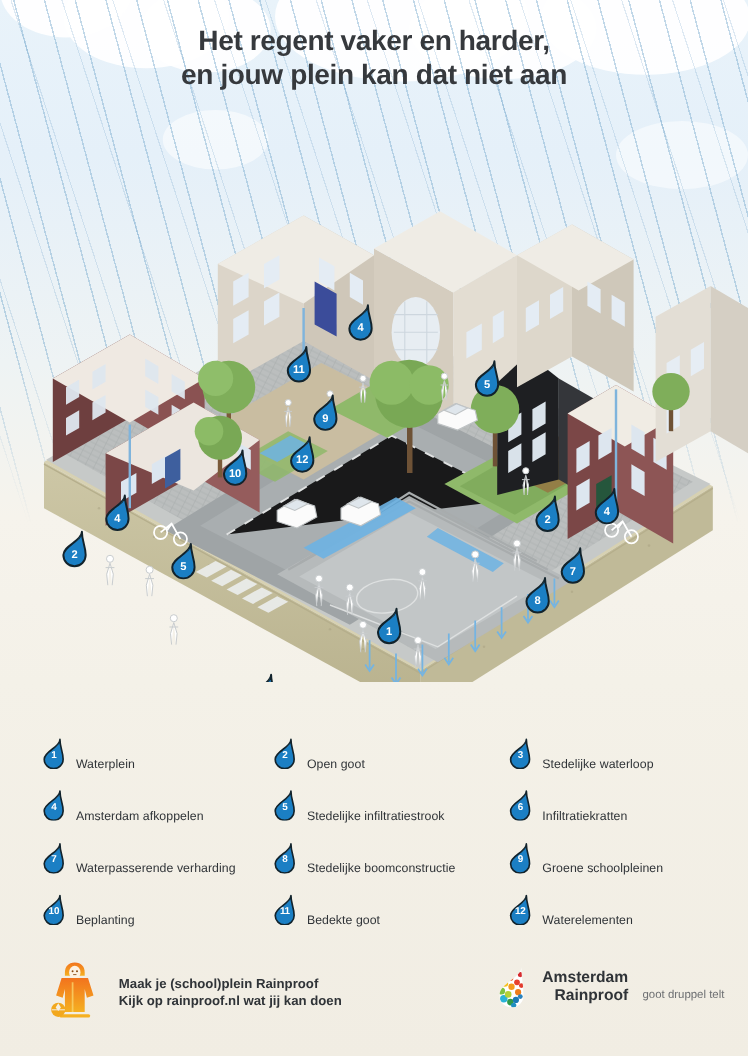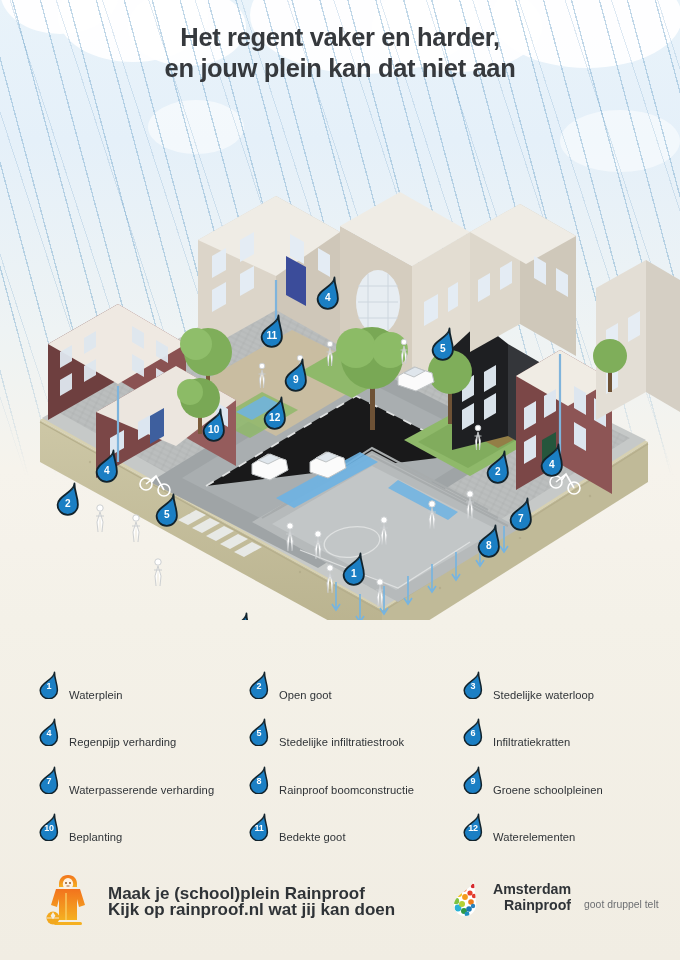--- a/index.html
+++ b/index.html
@@ -142,21 +142,21 @@
   }
   .cta {
     position: absolute;
     left: 40px; top: 0;
     display: flex;
     align-items: center;
   }
   .cta-icon { width: 56px; height: 60px; flex: 0 0 56px; }
   .cta-text {
     margin-left: 12px;
-    font-size: 17px;
+    font-size: 12px;
     color: #2f3337;
     line-height: 16.5px;
     white-space: nowrap;
     font-weight: 600;
   }
   .brand {
     position: absolute;
     left: 450px; top: 6px;
     display: flex;
     align-items: center;
@@ -650,21 +650,21 @@
         <div class="legend-label">Stedelijke waterloop</div>
       </div>
       <div class="legend-item" style="left: 38px; top: 57px;">
         <div class="drop">
           <svg viewBox="0 0 22 28" width="22" height="28" xmlns="http://www.w3.org/2000/svg">
             <path d="M16.5 1.2 C16.5 8.5 2.2 11.8 2.2 19.2 A8.6 8.6 0 0 0 19.4 19.2 C19.4 12.6 16.5 8.5 16.5 1.2 Z" fill="#1b7fc4" stroke="#12232c" stroke-width="1.5" stroke-linejoin="round"></path>
             <path d="M15.6 3.4 C15.2 9.2 5.0 12.6 4.2 18.6 C5.6 12.4 14.2 9.6 15.6 3.4 Z" fill="#55a9d8" opacity=".55"></path>
           </svg>
           <div class="num">4</div>
         </div>
-        <div class="legend-label">Regenpijp verharding</div>
+        <div class="legend-label">Amsterdam afkoppelen</div>
       </div>
       <div class="legend-item" style="left: 248px; top: 57px;">
         <div class="drop">
           <svg viewBox="0 0 22 28" width="22" height="28" xmlns="http://www.w3.org/2000/svg">
             <path d="M16.5 1.2 C16.5 8.5 2.2 11.8 2.2 19.2 A8.6 8.6 0 0 0 19.4 19.2 C19.4 12.6 16.5 8.5 16.5 1.2 Z" fill="#1b7fc4" stroke="#12232c" stroke-width="1.5" stroke-linejoin="round"></path>
             <path d="M15.6 3.4 C15.2 9.2 5.0 12.6 4.2 18.6 C5.6 12.4 14.2 9.6 15.6 3.4 Z" fill="#55a9d8" opacity=".55"></path>
           </svg>
           <div class="num">5</div>
         </div>
         <div class="legend-label">Stedelijke infiltratiestrook</div>
@@ -690,21 +690,21 @@
         <div class="legend-label">Waterpasserende verharding</div>
       </div>
       <div class="legend-item" style="left: 248px; top: 105px;">
         <div class="drop">
           <svg viewBox="0 0 22 28" width="22" height="28" xmlns="http://www.w3.org/2000/svg">
             <path d="M16.5 1.2 C16.5 8.5 2.2 11.8 2.2 19.2 A8.6 8.6 0 0 0 19.4 19.2 C19.4 12.6 16.5 8.5 16.5 1.2 Z" fill="#1b7fc4" stroke="#12232c" stroke-width="1.5" stroke-linejoin="round"></path>
             <path d="M15.6 3.4 C15.2 9.2 5.0 12.6 4.2 18.6 C5.6 12.4 14.2 9.6 15.6 3.4 Z" fill="#55a9d8" opacity=".55"></path>
           </svg>
           <div class="num">8</div>
         </div>
-        <div class="legend-label">Rainproof boomconstructie</div>
+        <div class="legend-label">Stedelijke boomconstructie</div>
       </div>
       <div class="legend-item" style="left: 462px; top: 105px;">
         <div class="drop">
           <svg viewBox="0 0 22 28" width="22" height="28" xmlns="http://www.w3.org/2000/svg">
             <path d="M16.5 1.2 C16.5 8.5 2.2 11.8 2.2 19.2 A8.6 8.6 0 0 0 19.4 19.2 C19.4 12.6 16.5 8.5 16.5 1.2 Z" fill="#1b7fc4" stroke="#12232c" stroke-width="1.5" stroke-linejoin="round"></path>
             <path d="M15.6 3.4 C15.2 9.2 5.0 12.6 4.2 18.6 C5.6 12.4 14.2 9.6 15.6 3.4 Z" fill="#55a9d8" opacity=".55"></path>
           </svg>
           <div class="num">9</div>
         </div>
         <div class="legend-label">Groene schoolpleinen</div>

